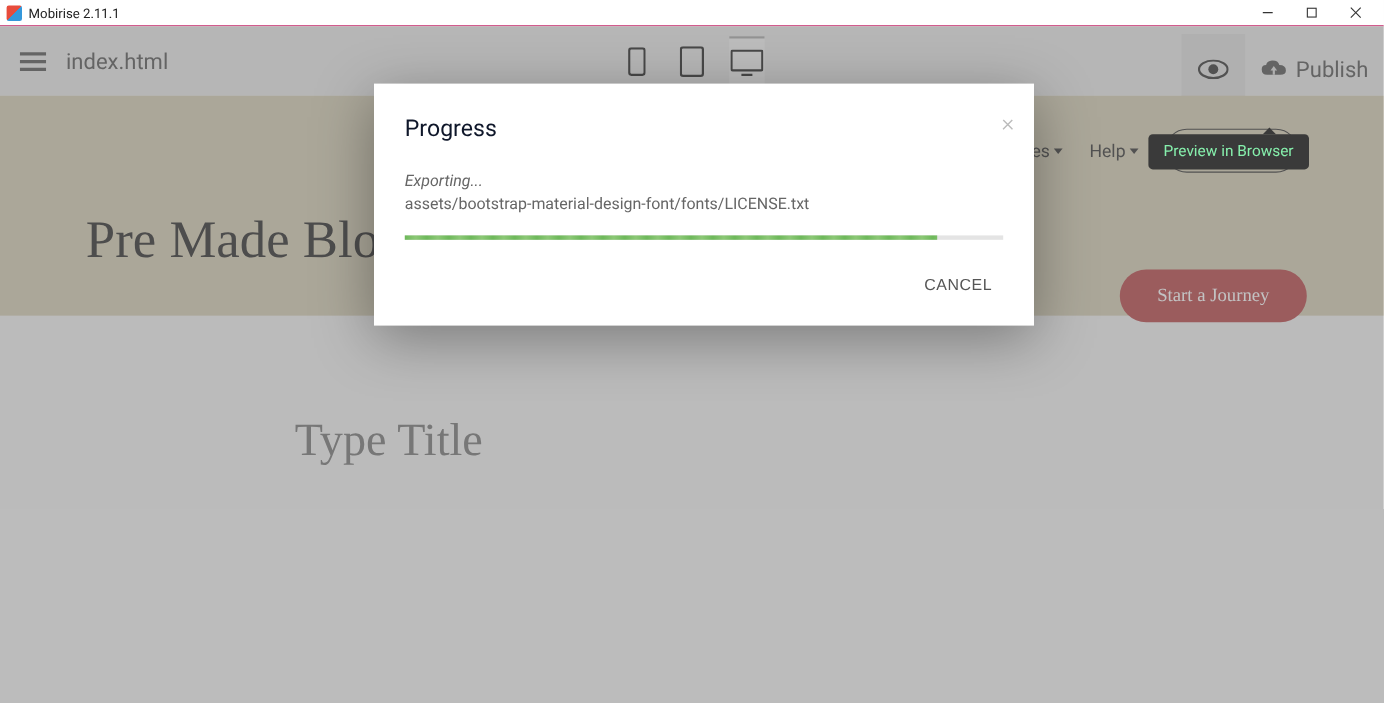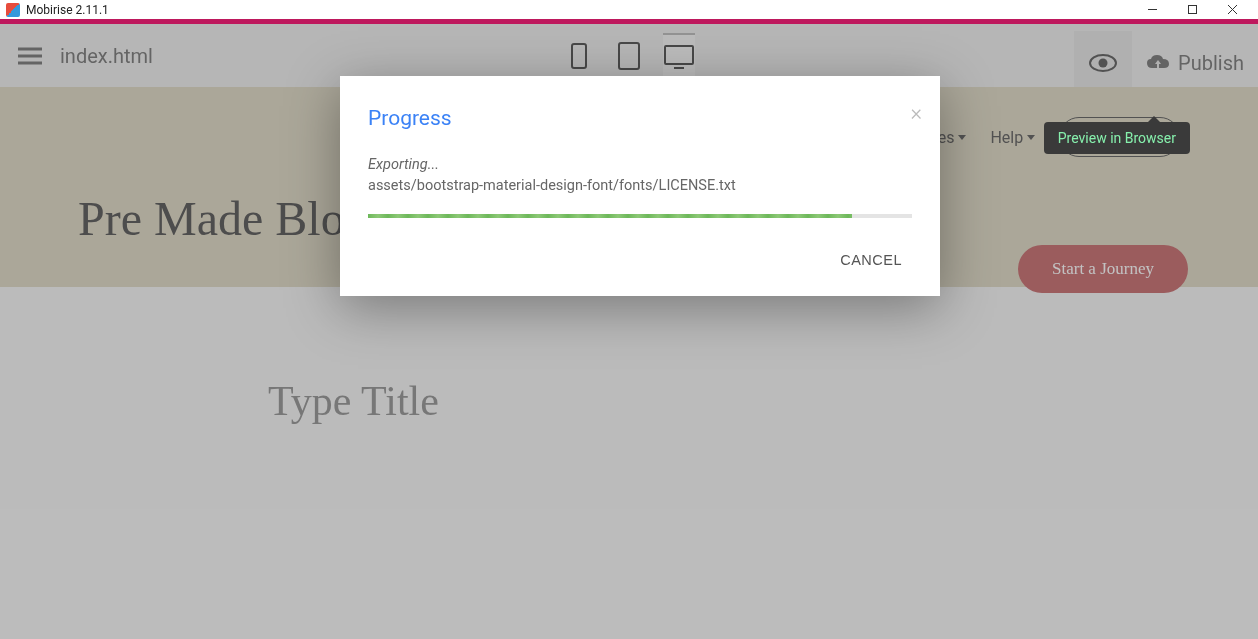--- a/index.html
+++ b/index.html
@@ -1,19 +1,19 @@
 <!DOCTYPE html>
 <html><head>
 <meta charset="utf-8">
 <style>
   * { box-sizing: border-box; margin: 0; padding: 0; }
   html, body { width: 1258px; height: 639px; font-family: -apple-system, BlinkMacSystemFont, "Segoe UI", Roboto, Arial, sans-serif; overflow: hidden; background: #fff; }
   
   
-  .titlebar { height: 24px; background: #fff; display: flex; align-items: center; padding: 0 6px; border-bottom: 5px solid #be185d; }
+  .titlebar { height: 24px; background: #fff; display: flex; align-items: center; padding: 0 6px; border-bottom: 1px solid #be185d; }
   .app-icon { width: 14px; height: 14px; margin-right: 6px; background: linear-gradient(135deg,#e74c3c 0 50%,#3498db 50%); border-radius:2px;}
   .titlebar-text { font-size: 12px; color: #222; flex: 1; }
   .win-controls { display: flex; gap: 0; }
   .win-btn { width: 40px; height: 24px; display: flex; align-items: center; justify-content: center; font-size: 14px; color: #333; }
   .win-btn svg { width: 11px; height: 11px; }
 
   
   .app { position: relative; width: 100%; height: 615px; }
   .toolbar { height: 63px; background: #eaeaea; display: flex; align-items: center; position: relative; }
   .hamburger { width: 60px; height: 63px; display:flex; align-items:center; justify-content:center; }
@@ -44,21 +44,21 @@
 
   
   .content { height:352px; background:#f3f3f3; padding:90px 0 0 268px;}
   .title-input { font-family:Georgia,'Times New Roman',serif; font-size:42px; color:#777; }
 
   
   .dim { position:absolute; inset:0; background:rgba(120,120,120,0.45); }
 
   
   .modal { position:absolute; left:340px; top:52px; width:600px; background:#fff; box-shadow:0 12px 50px rgba(0,0,0,0.35); padding:30px 28px 22px 28px;}
-  .modal-title { font-size:21px; color:#3b82f6; font-weight:400; margin-bottom:26px;}
+  .modal-title { font-size:21px; color:#0f172a; font-weight:400; margin-bottom:26px;}
   .modal-close { position:absolute; right:18px; top:24px; font-size:22px; color:#bbb; font-weight:300;}
   .modal-line1 { font-size:14.5px; color:#666; margin-bottom:4px;font-style:italic;}
   .modal-line2 { font-size:14.5px; color:#666; margin-bottom:20px;}
   .progress-track { width:100%; height:4px; background:#e4e4e4; margin-bottom:28px; position:relative;}
   .progress-fill { height:100%; width:89%; background:linear-gradient(90deg,#6db85a,#8cc876,#6db85a,#8cc876,#6db85a); background-size:40px 100%;}
   .modal-actions { display:flex; justify-content:flex-end;}
   .cancel-btn { font-size:14.5px; color:#555; letter-spacing:0.5px; background:none; border:none; padding:6px 10px;}
 
   
   .tooltip { position:absolute; right:68px; top:98px; background:#3a3a3a; color:#86efac; font-size:14px; padding:8px 14px; border-radius:4px; white-space:nowrap;}

